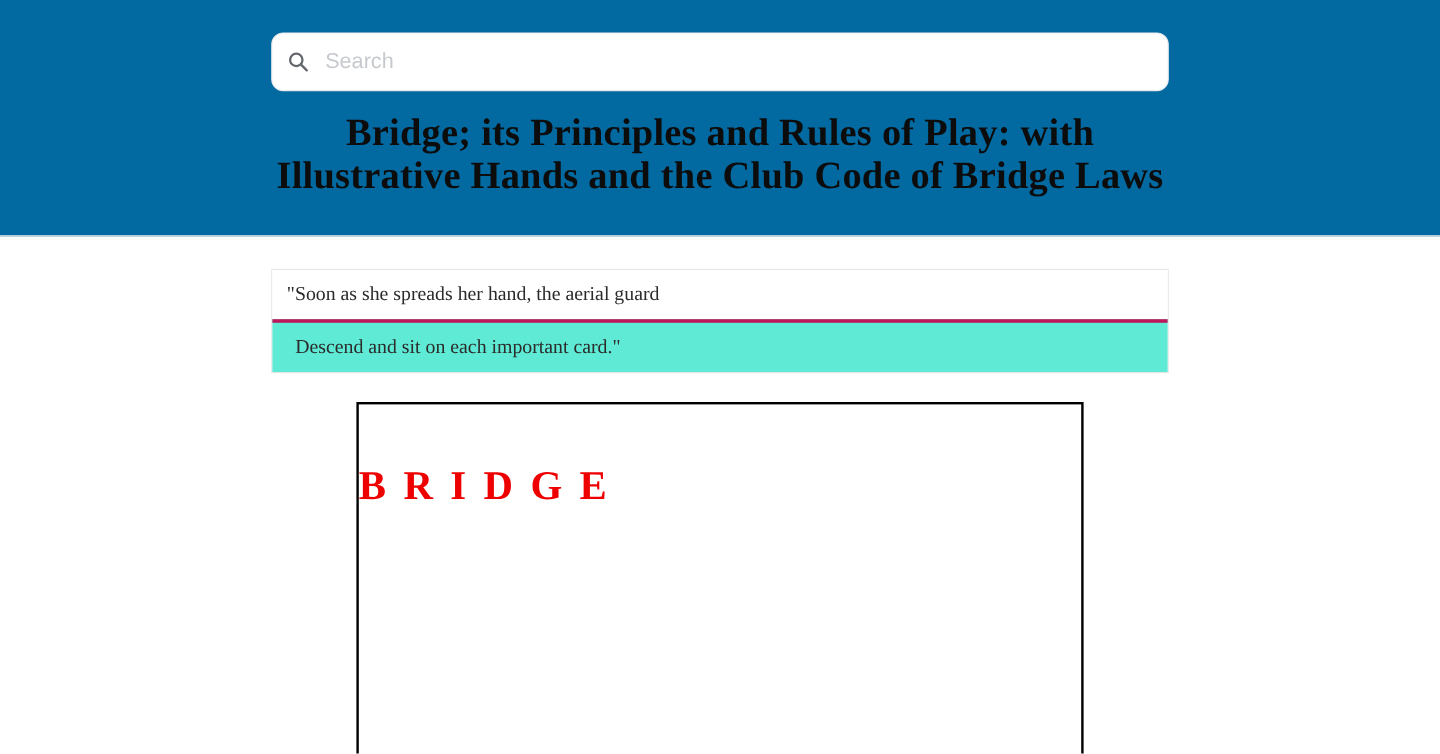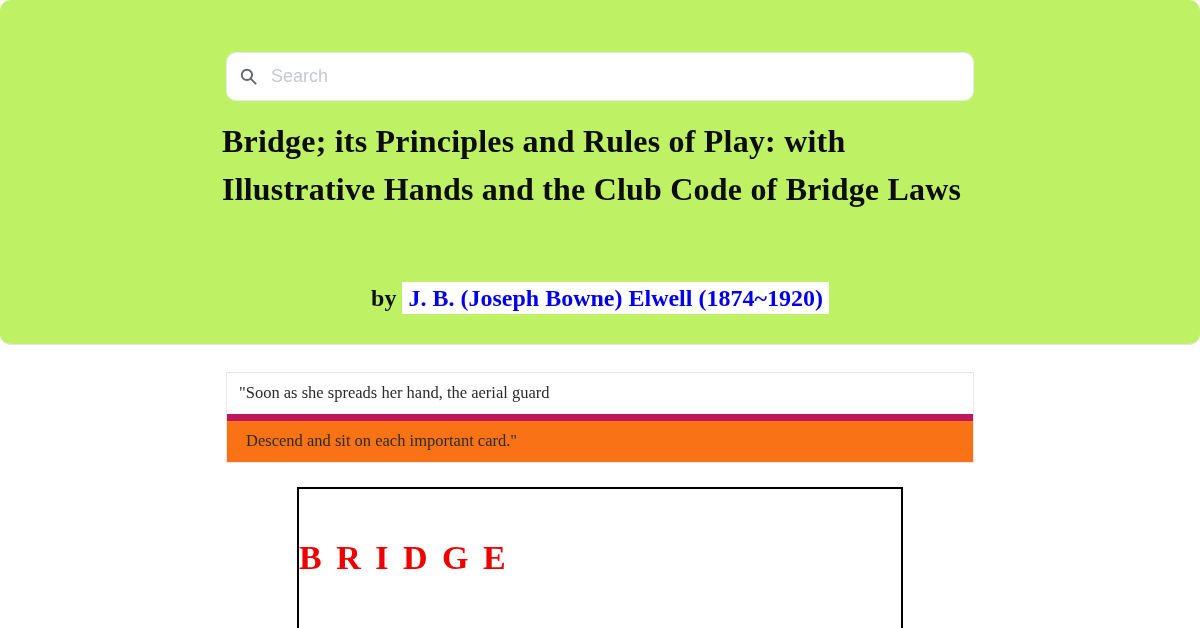--- a/index.html
+++ b/index.html
@@ -5,24 +5,23 @@
   * { box-sizing: border-box; }
   html, body {
     margin: 0; padding: 0;
     width: 1200px; height: 628px;
     overflow: hidden;
     background: #ffffff;
     font-family: "Liberation Serif", "DejaVu Serif", serif;
   }
   
   .hero {
-    background: #bef264;
+    background: #0369a1;
     border-bottom: 1px solid #e3e6e9;
-    padding: 52px 0 32px 0;
-    border-radius: 11px;
+    padding: 27px 0 32px 0;
   }
   .search-wrap {
     position: relative;
     width: 748px;
     margin: 0 auto;
   }
   .search-input {
     width: 100%;
     height: 49px;
     border: 1px solid #e8eaed;
@@ -38,23 +37,23 @@
   .search-icon {
     position: absolute;
     left: 13px; top: 15px;
     width: 19px; height: 19px;
     pointer-events: none;
   }
   .page-title {
     width: 756px;
     margin: 16px auto 0 auto;
     font-size: 32px;
-    line-height: 48px;
+    line-height: 36px;
     font-weight: bold;
-    text-align: left;
+    text-align: center;
     color: #0c0c0c;
     letter-spacing: 0.2px;
   }
   .byline {
     margin: 72px 0 0 0;
     text-align: center;
     font-size: 24px;
     font-weight: bold;
     color: #111111;
   }
@@ -82,22 +81,22 @@
     border: 1px solid #e4e6e8;
   }
   .quote-row {
     font-size: 16.5px;
     line-height: 22px;
     color: #2b2b2b;
     padding: 9px 12px 10px 12px;
     background: #ffffff;
   }
   .quote-row.alt {
-    background: #f97316;
-    border-top: 7px solid #be185d;
+    background: #5eead4;
+    border-top: 3px solid #be185d;
     padding-left: 19px;
   }
   .title-card {
     width: 606px;
     height: 300px;
     margin: 24px auto 0 auto;
     border: 2px solid #000000;
     background: #ffffff;
     padding-top: 50px;
   }
@@ -117,22 +116,20 @@
   <div class="search-wrap">
     <svg class="search-icon" viewBox="0 0 24 24" fill="none" stroke="#63676b" stroke-width="2.4" stroke-linecap="round">
       <circle cx="10" cy="10" r="6.5"></circle>
       <line x1="15" y1="15" x2="21" y2="21"></line>
     </svg>
     <input class="search-input" type="text" placeholder="Search" style="">
   </div>
 
   <h1 class="page-title">Bridge; its Principles and Rules of Play: with Illustrative Hands and the Club Code of Bridge Laws</h1>
 
-  <p class="byline"><span>by</span>
-    <a class="author-link" href="#">J. B. (Joseph Bowne) Elwell (1874~1920)</a></p>
 </div>
 
 <div class="content">
 
   <div class="quote-table">
     <div class="quote-row">"Soon as she spreads her hand, the aerial guard</div>
     <div class="quote-row alt">Descend and sit on each important card."</div>
   </div>
 
   <div class="title-card">

